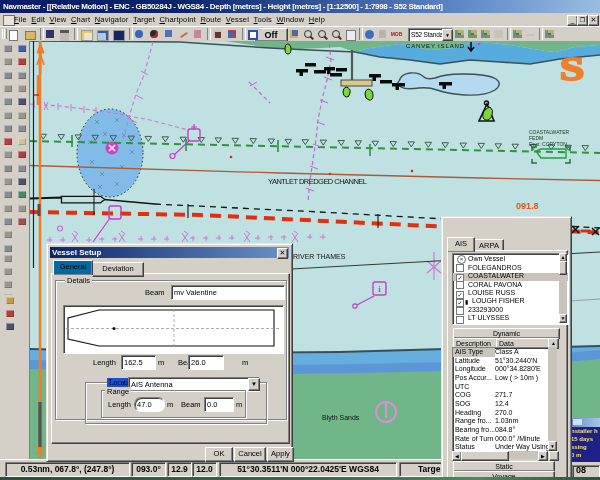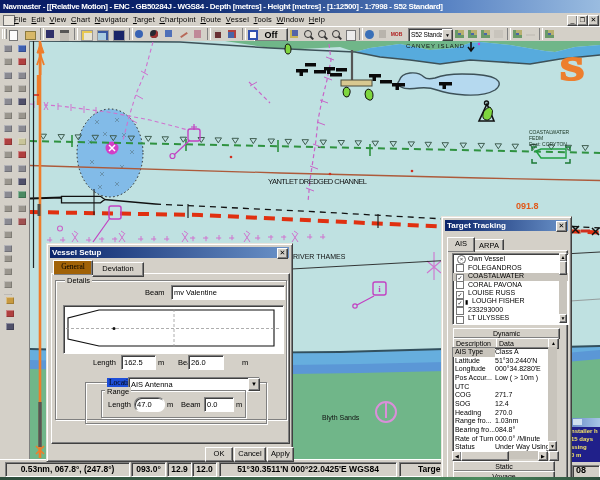--- a/index.html
+++ b/index.html
@@ -383,21 +383,21 @@
 
  <text x="0" y="0" font-size="34" font-weight="bold" fill="#ed7f2e" stroke="#ed7f2e" stroke-width="2" font-family="Liberation Serif,serif" text-anchor="middle" transform="translate(572,80) scale(1.3,1)">S</text>
 </svg>
 
 <div class="abs" style="z-index:20;left:46px;top:243px;width:245px;height:217px;background:#d4d0c8;border:1px solid;border-color:#e8e4dc #404040 #404040 #e8e4dc;box-shadow:inset 1px 1px 0 #fff,inset -1px -1px 0 #808080;">
  <div class="abs" style="left:3px;top:3px;width:239px;height:11px;background:linear-gradient(to right,#0a246a,#6a92c8);">
   <div style="color:#fff;font-weight:bold;font-size:8px;padding:1px 0 0 2px;">Vessel Setup</div>
   <div class="btn abs" style="right:1px;top:1px;width:9px;height:9px;font-size:7px;line-height:8px;">✕</div>
  </div>
  <div class="abs" style="left:6px;top:16px;font-size:7.5px;z-index:3;">
-  <div class="abs raised" style="left:0px;top:0px;width:38px;height:13px;border-bottom:none;background:#a16207;z-index:2;text-align:center;padding-top:1px;font-family:Liberation Serif, serif;">General</div>
+  <div class="abs raised" style="left:0px;top:0px;width:38px;height:13px;border-bottom:none;background:#0369a1;z-index:2;text-align:center;padding-top:1px;">General</div>
   <div class="abs raised" style="left:39px;top:2px;width:50px;height:12px;background:#d4d0c8;text-align:center;padding-top:1px;">Deviation</div>
  </div>
  <div class="abs raised" style="left:4px;top:29px;width:237px;height:169px;"></div>
 
  <div class="abs" style="left:8px;top:36px;width:230px;height:138px;border:1px solid #808080;box-shadow:1px 1px 0 #fff,inset 1px 1px 0 #fff;"></div>
  <div class="abs" style="left:18px;top:32px;font-size:7.5px;background:#d4d0c8;padding:0 2px;">Details</div>
  <div class="abs" style="left:98px;top:44px;font-size:7.5px;">Beam</div>
  <div class="sunken abs" style="left:124px;top:41px;width:112px;height:13px;">
       <div style="font-size:7.5px;padding:2px 0 0 2px;">mv Valentine</div>
     </div>
@@ -449,24 +449,20 @@
  <div class="abs" style="left:0;top:0;width:30px;height:9px;background:linear-gradient(to right,#6a8ac8,#a6c6e6);">
       <div class="abs" style="left:3px;top:1px;width:9px;height:6px;background:#cfe0f0;"></div>
     </div>
  <div class="abs" style="left:0;top:9px;width:30px;height:35px;background:#20208a;color:#f2e268;font-size:6px;font-weight:bold;line-height:8px;padding-left:1px;">nstaller h<br>15 days<br>ssing<br>0 m</div>
  <div class="sunken abs" style="left:2px;top:47px;width:26px;height:11px;background:#d4d0c8;">
       <div style="font-size:9px;font-weight:bold;padding-left:3px;margin-top:-1px;">08</div>
     </div>
 </div>
 
 <div class="abs" style="z-index:30;left:441px;top:216px;width:129px;height:264px;background:#d4d0c8;border:1px solid;border-color:#e8e4dc #404040 #404040 #e8e4dc;box-shadow:inset 1px 1px 0 #fff,inset -1px -1px 0 #808080;">
- <div class="abs" style="left:3px;top:3px;width:123px;height:11px;background:linear-gradient(to right,#0a246a,#6a92c8);">
-  <div style="color:#fff;font-weight:bold;font-size:8px;padding:1px 0 0 2px;">Target Tracking</div>
-  <div class="btn abs" style="right:1px;top:1px;width:9px;height:9px;font-size:7px;line-height:8px;">✕</div>
- </div>
  <div class="abs" style="left:5px;top:20px;font-size:7.5px;">
   <div class="abs raised" style="left:0px;top:0px;width:26px;height:13px;border-bottom:none;z-index:2;text-align:center;padding-top:1px;">AIS</div>
   <div class="abs raised" style="left:27px;top:2px;width:28px;height:11px;border-bottom:none;text-align:center;padding-top:1px;">ARPA</div>
  </div>
  <div class="abs raised" style="left:5px;top:33px;width:119px;height:228px;"></div>
 
  <div class="sunken abs" style="left:10px;top:36px;width:115px;height:70px;overflow:hidden;">
   <div style="position:relative;width:100%;height:100%;font-size:7px;">
    <div class="abs" style="left:4px;top:1px;width:7px;height:7px;border-radius:50%;border:1px solid #666;font-size:6px;line-height:6px;text-align:center;color:#333;">×</div>
         <div class="abs" style="left:15px;top:1px;">Own Vessel</div>

